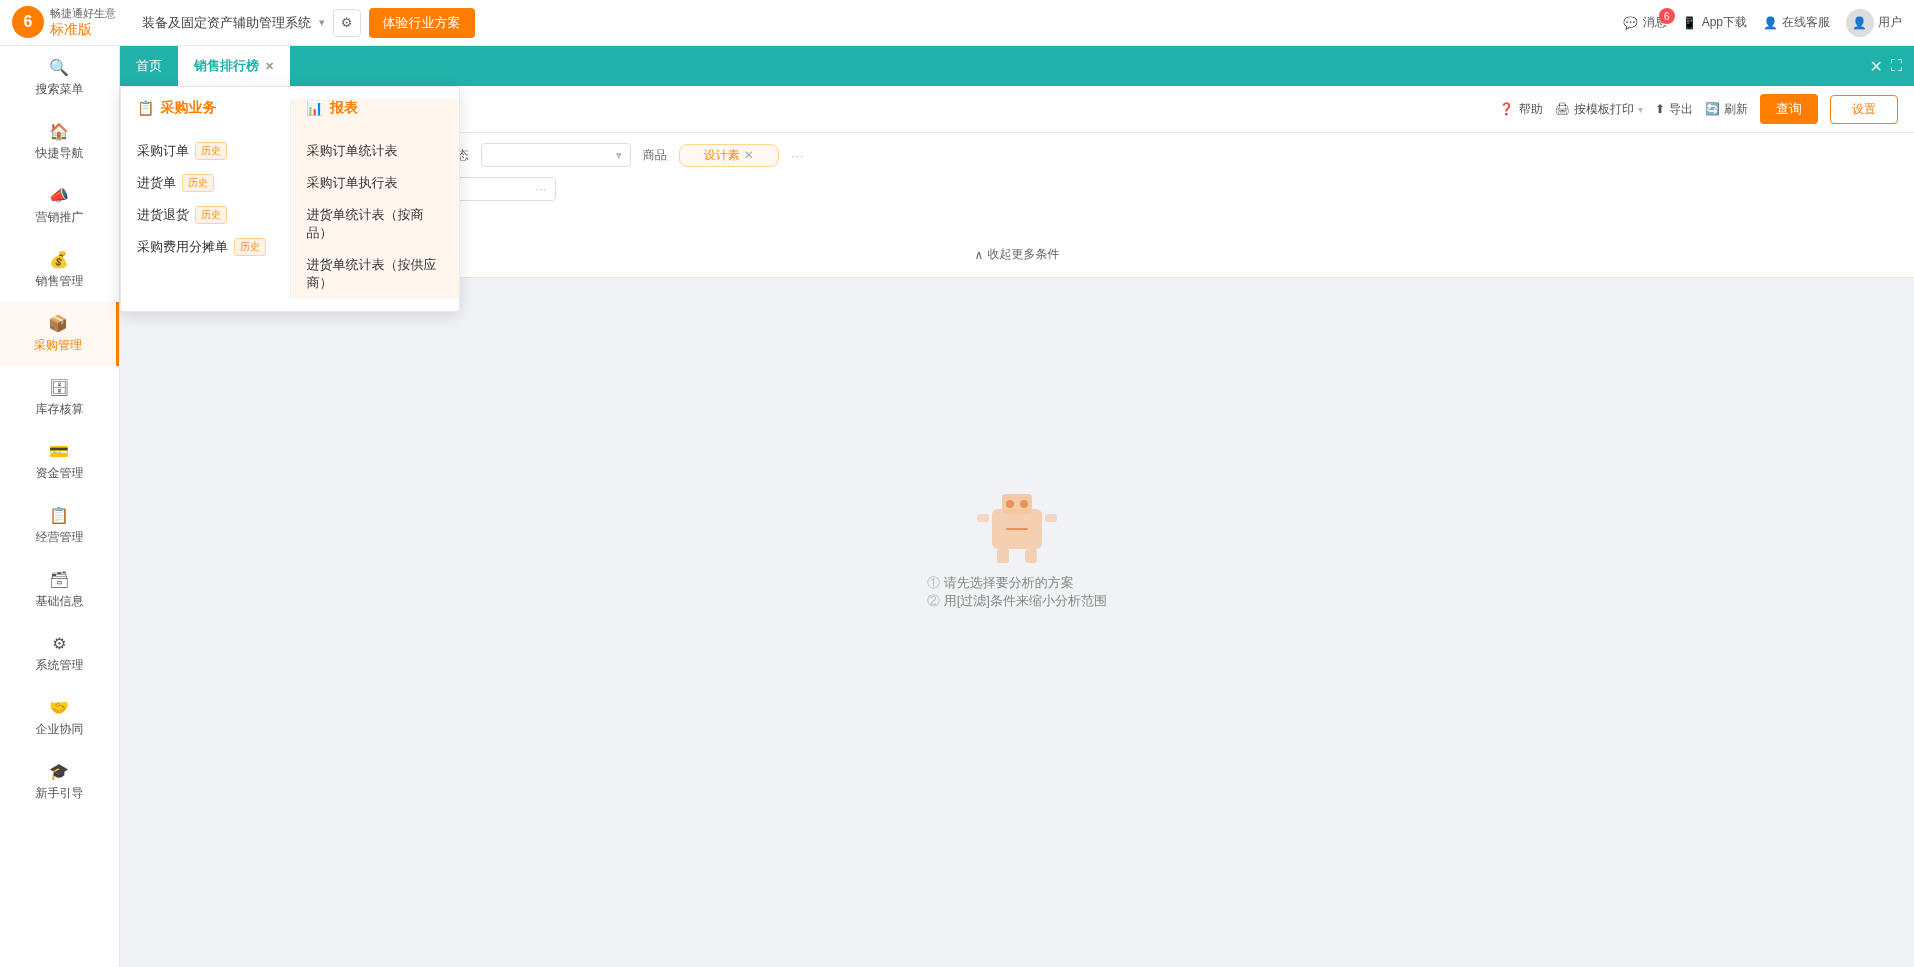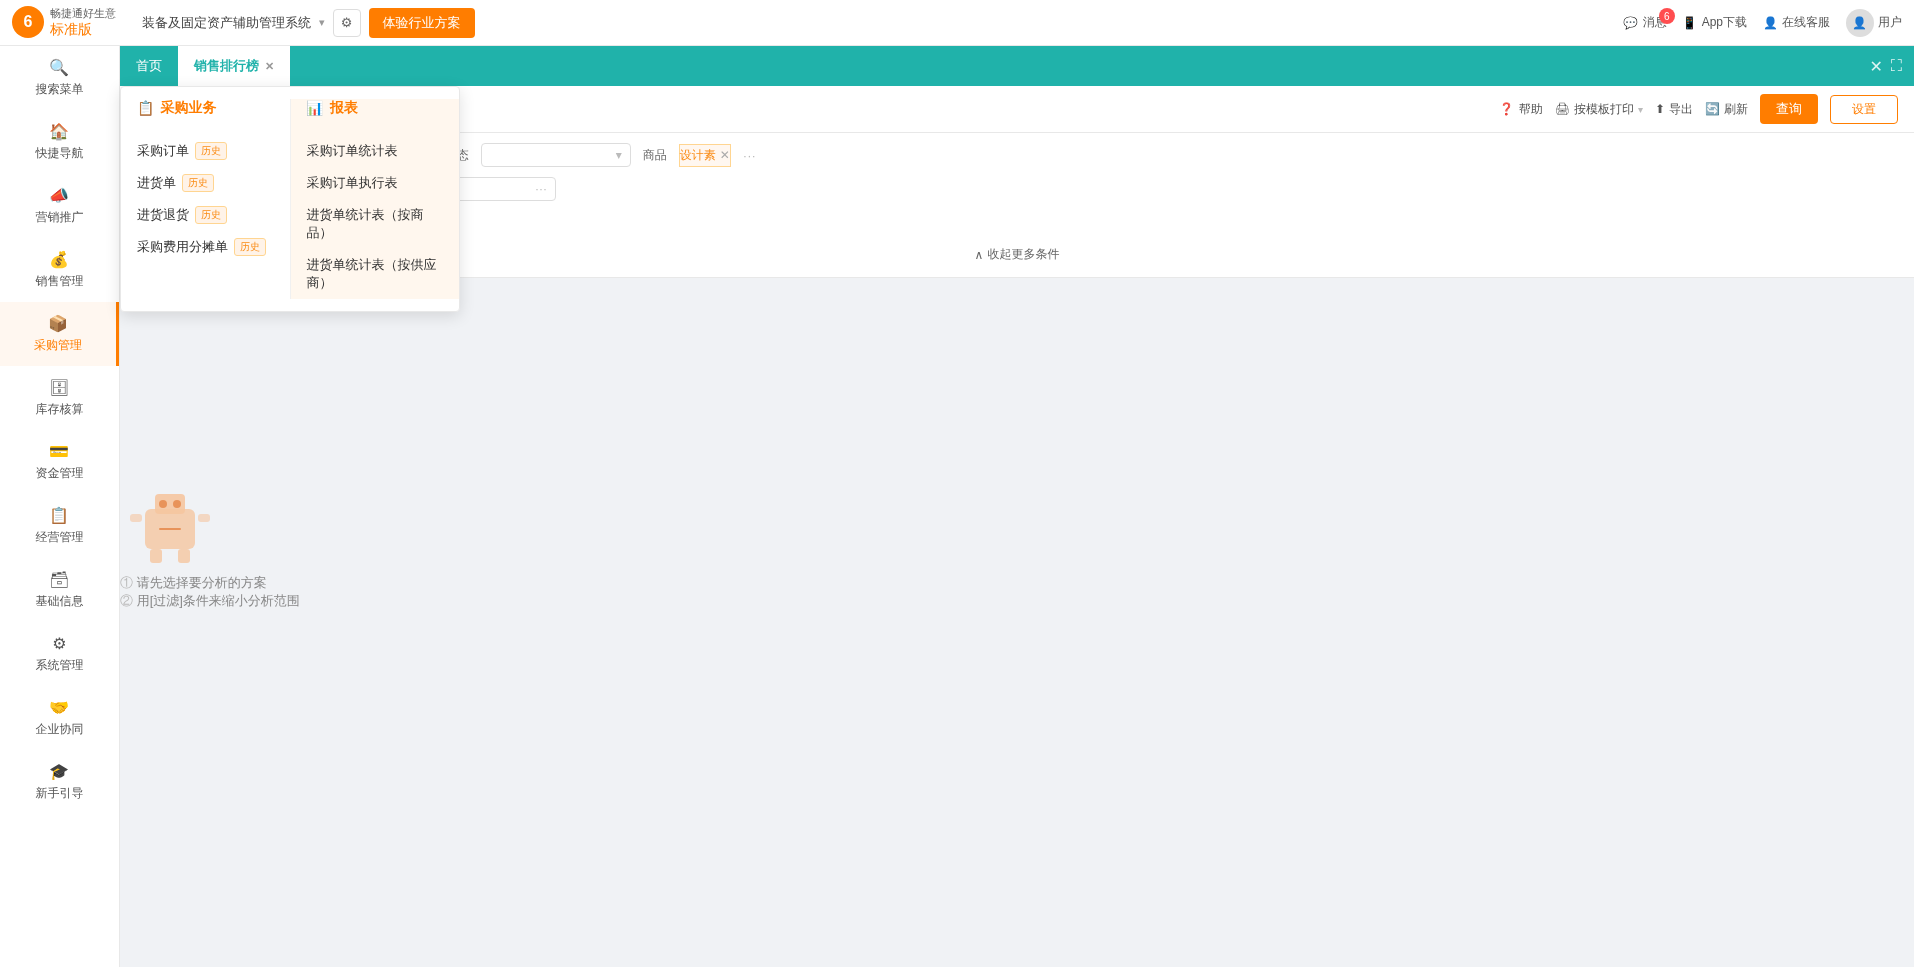--- a/index.html
+++ b/index.html
@@ -183,22 +183,22 @@
     }
     .filter-row {
       display: flex; align-items: center; gap: 12px;
       margin-bottom: 8px;
     }
     .filter-row:last-child { margin-bottom: 0; }
     .filter-label { color: #666; font-size: 12px; white-space: nowrap; }
     .filter-tag {
       background: #fff7f0;
       border: 1px solid #ffd591;
-      border-radius: 0;
-      padding: 2px 0;
+      border-radius: 8px;
+      padding: 2px 24px;
       font-size: 12px; color: #fa8c16;
       display: flex; align-items: center; gap: 4px;
     }
     .filter-tag-close { cursor: pointer; color: #aaa; }
     .filter-select {
       border: 1px solid #ddd; border-radius: 4px;
       padding: 4px 8px; font-size: 12px;
       display: flex; align-items: center; gap: 4px;
       min-width: 150px; color: #333; cursor: pointer;
     }
@@ -243,21 +243,21 @@
       color: #ff7d00;
       padding: 5px 21px;
       border-radius: 4px;
       font-size: 12px;
       cursor: pointer;
       background: #fff;
     }
 
     
     .empty-state {
-      display: flex; flex-direction: column; align-items: flex-start; justify-content: center;
+      display: flex; flex-direction: column; align-items: center; justify-content: center;
       height: 60%;
     }
     .empty-icon {
       width: 100px; height: 100px;
       position: relative;
     }
     .empty-text { color: #888; font-size: 13px; }
     .dropdown-menu {
       position: fixed;
       top: 86px;

